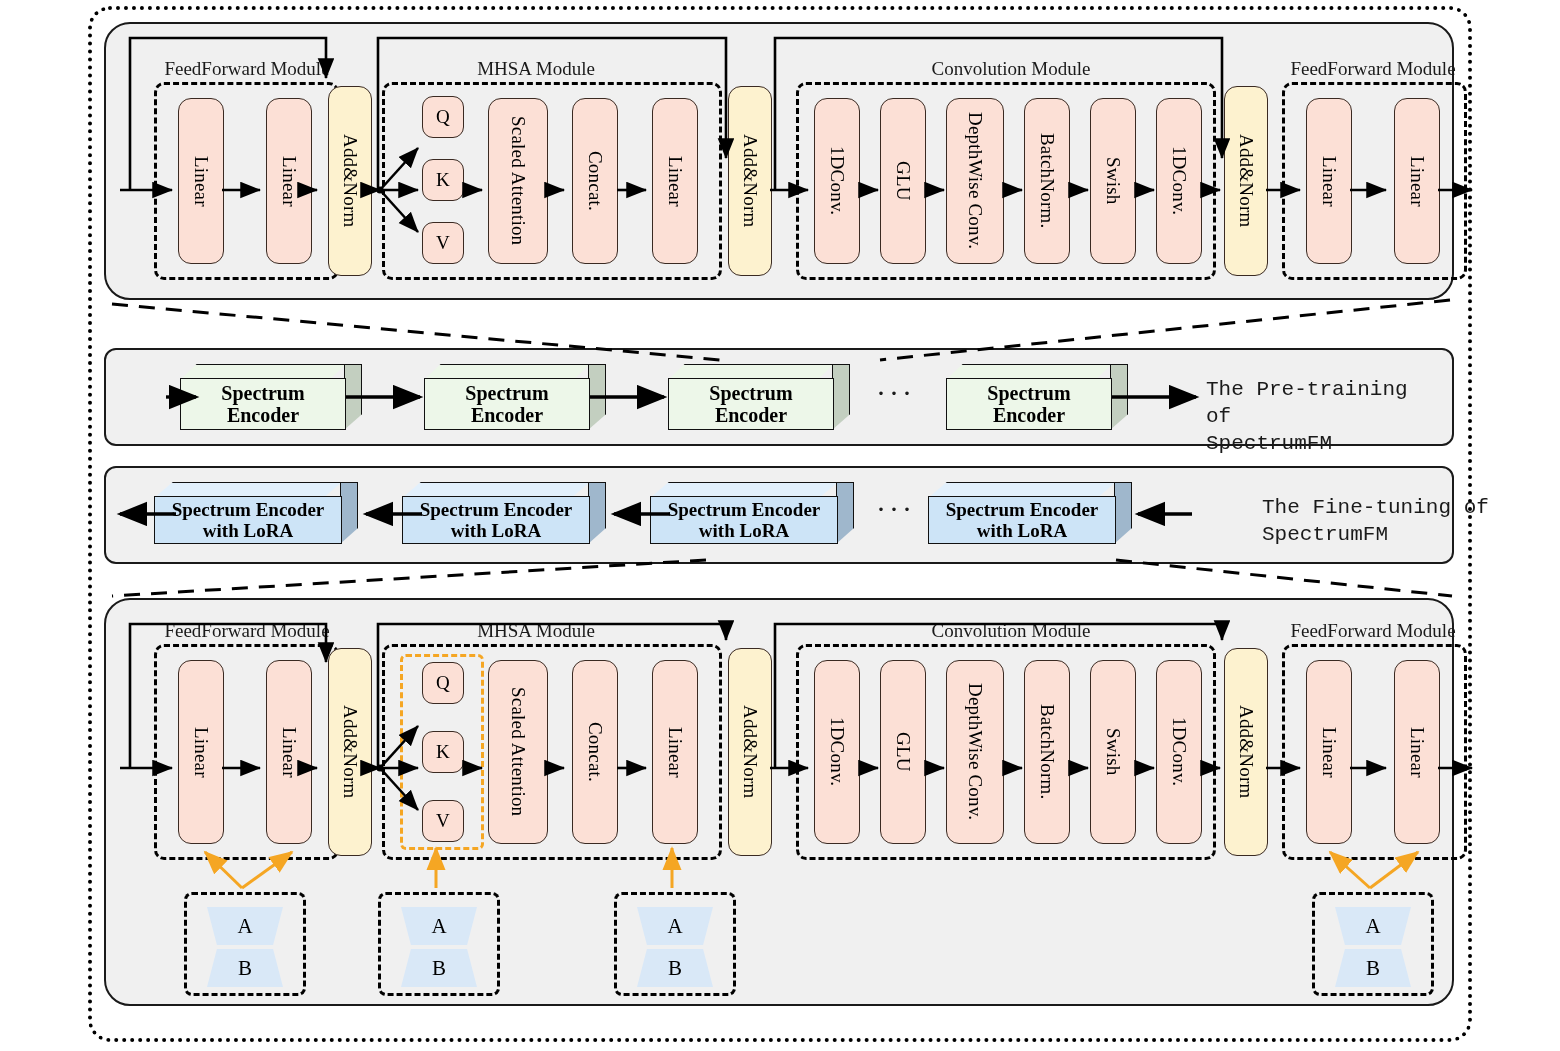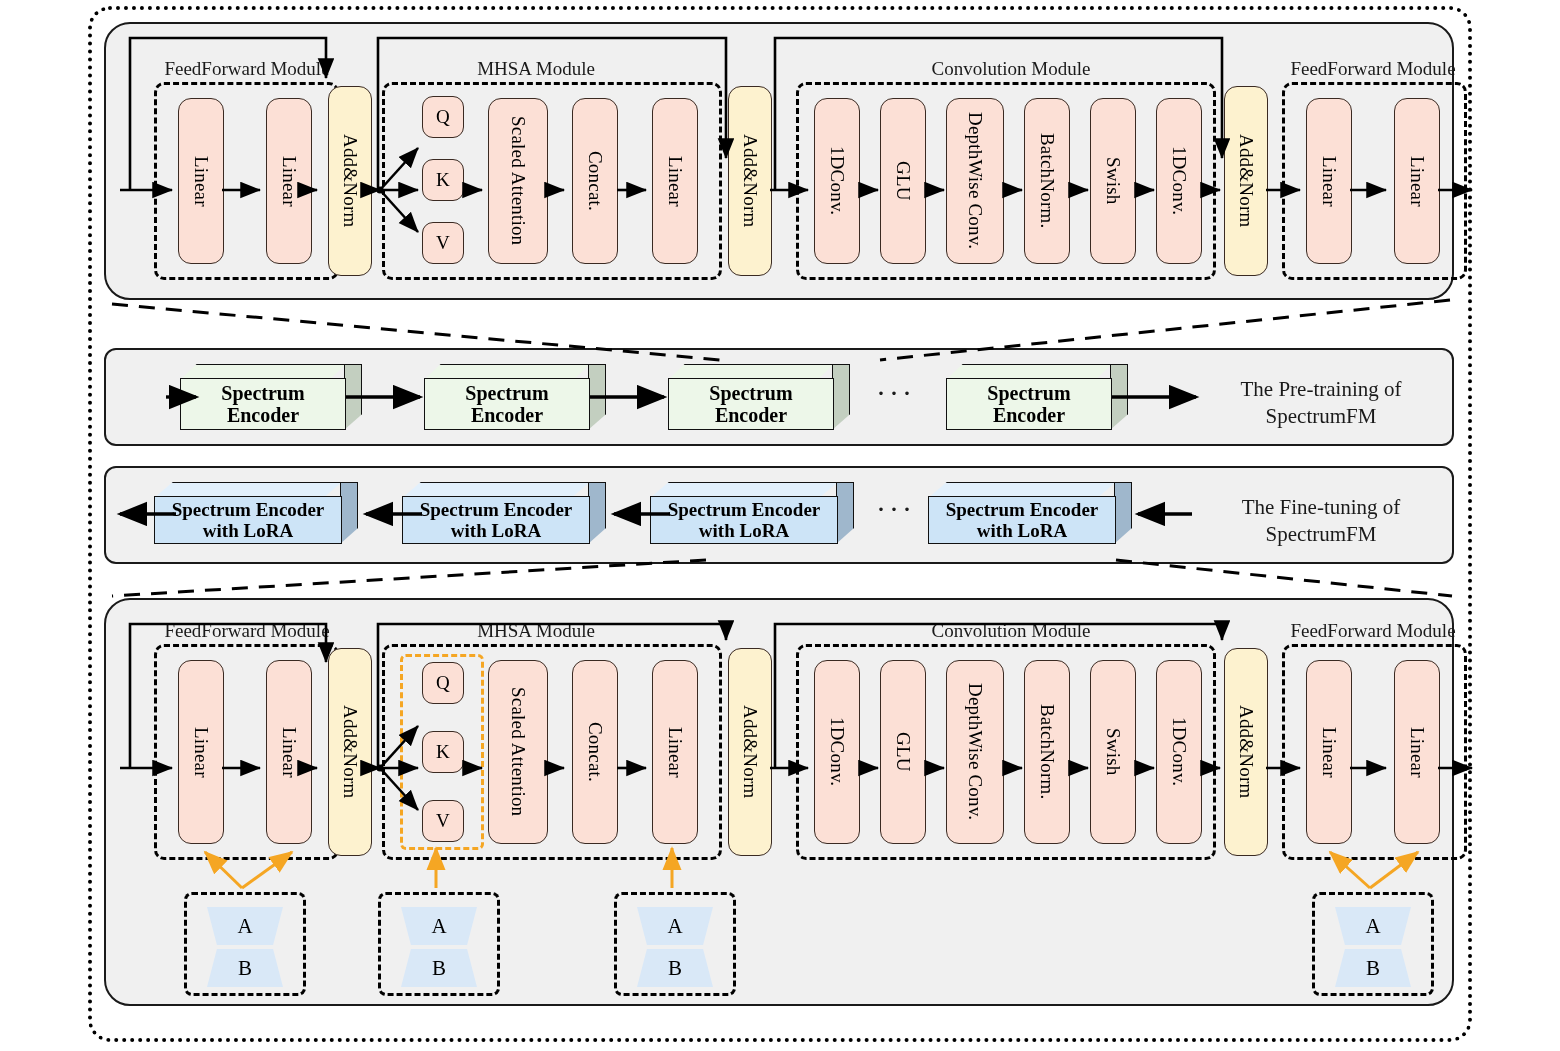--- a/index.html
+++ b/index.html
@@ -22,22 +22,22 @@
 
   
   .strip{
     position:absolute;background:#f0f0f0;border:2px solid #1a1a1a;
     border-radius:12px;box-sizing:border-box;
   }
   #strip-pre{left:104px;top:348px;width:1350px;height:98px;}
   #strip-fine{left:104px;top:466px;width:1350px;height:98px;}
 
   .strip-caption{
-    position:absolute;text-align:center;font-size:21px;line-height:27px;
-    color:#1a1a1a;width:230px;
+    position:absolute;font-size:21px;line-height:27px;
+    color:#1a1a1a;width:230px;font-family:Liberation Mono, monospace;
   }
 
   
   .modbox{
     position:absolute;border:3px dashed #000;border-radius:10px;box-sizing:border-box;
   }
   .modtitle{
     position:absolute;font-size:19px;color:#1a1a1a;white-space:nowrap;text-align:center;
   }
 
@@ -218,21 +218,21 @@
       <div class="top" style="clip-path:polygon(10% 0%,100% 0%,90% 100%,0% 100%);"></div>
       <div class="side" style="clip-path:polygon(0% 0%,100% -24%,100% 76%,0% 100%);"></div>
       <div class="face">
         <span><span>Spectrum</span><br>
         <span>Encoder</span></span>
       </div>
     </div>
   </div>
 
   <div class="strip" id="strip-fine">
-    <div class="strip-caption" style="left:1100px;top:26px;">
+    <div class="strip-caption" style="left:1156px;top:26px;">
       <div>The Fine-tuning of</div>
       <div>SpectrumFM</div>
     </div>
 
     <div class="brick blue" style="left:48px;top:14px;width:188px;height:62px;">
       <div class="top" style="clip-path:polygon(10% 0%,100% 0%,90% 100%,0% 100%);"></div>
       <div class="side" style="clip-path:polygon(0% 0%,100% -26%,100% 74%,0% 100%);"></div>
       <div class="face">
         <span><span>Spectrum Encoder</span><br>
         <span>with LoRA</span></span>

